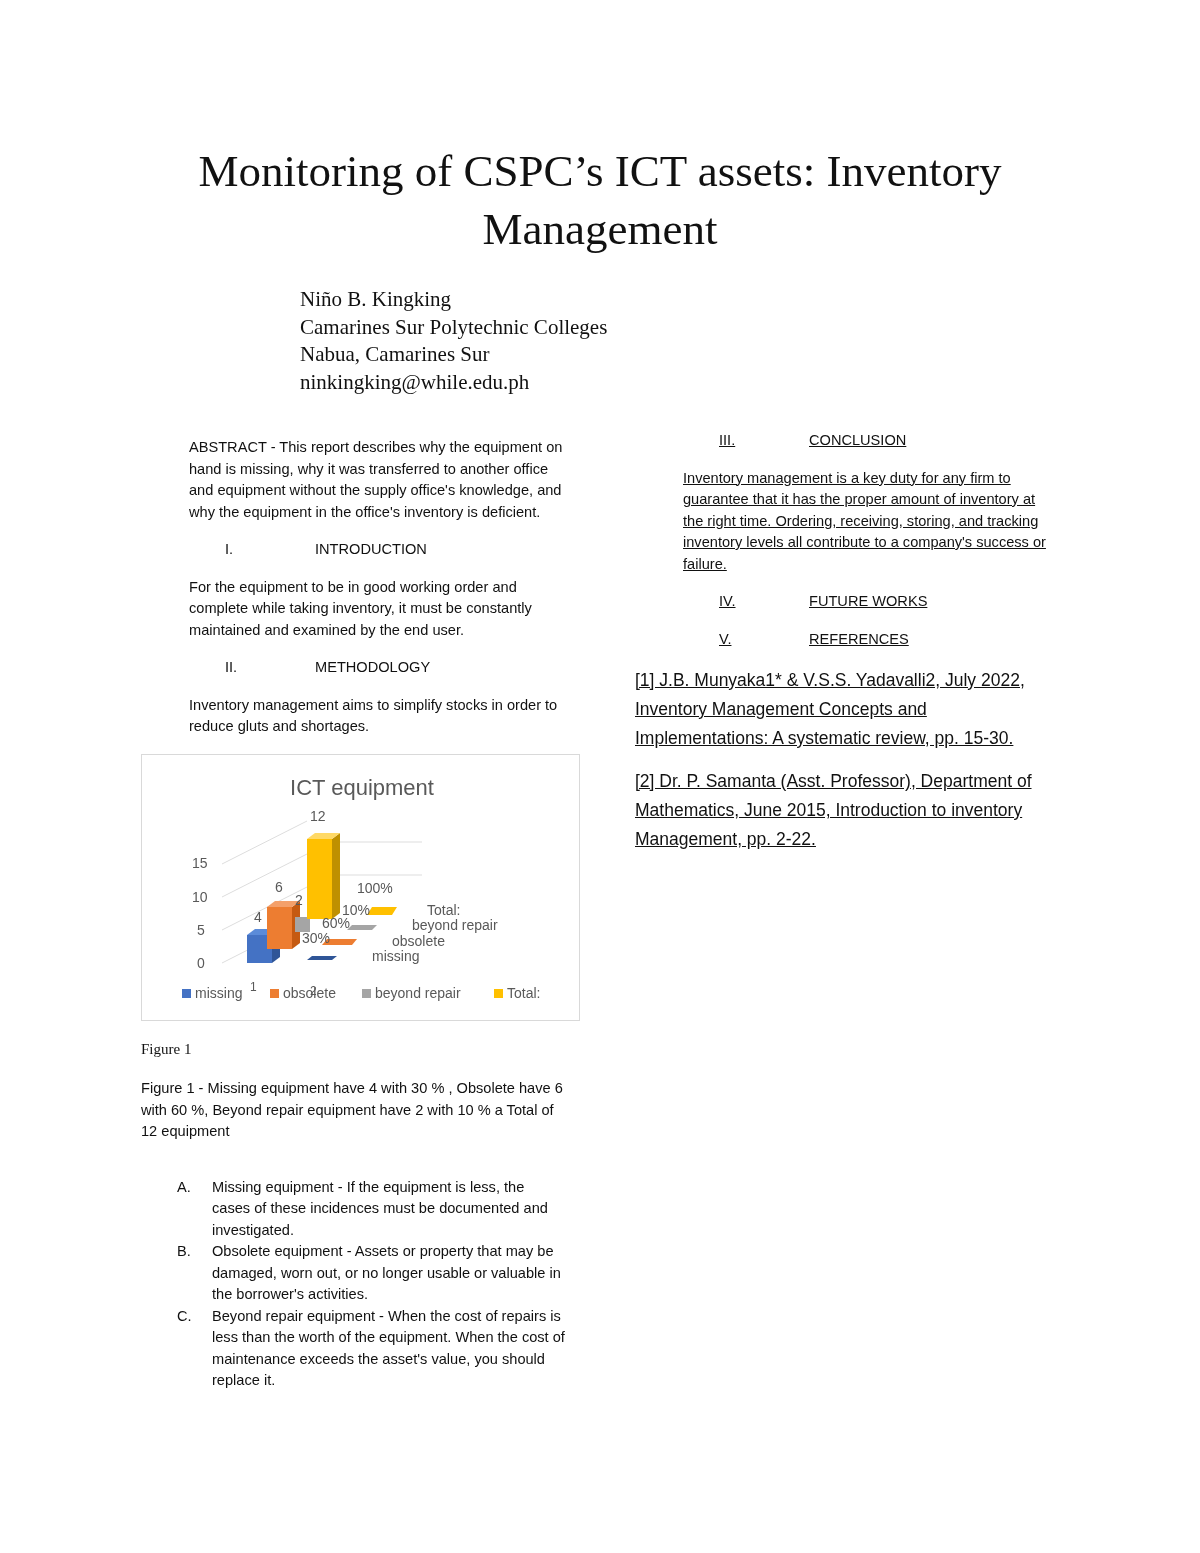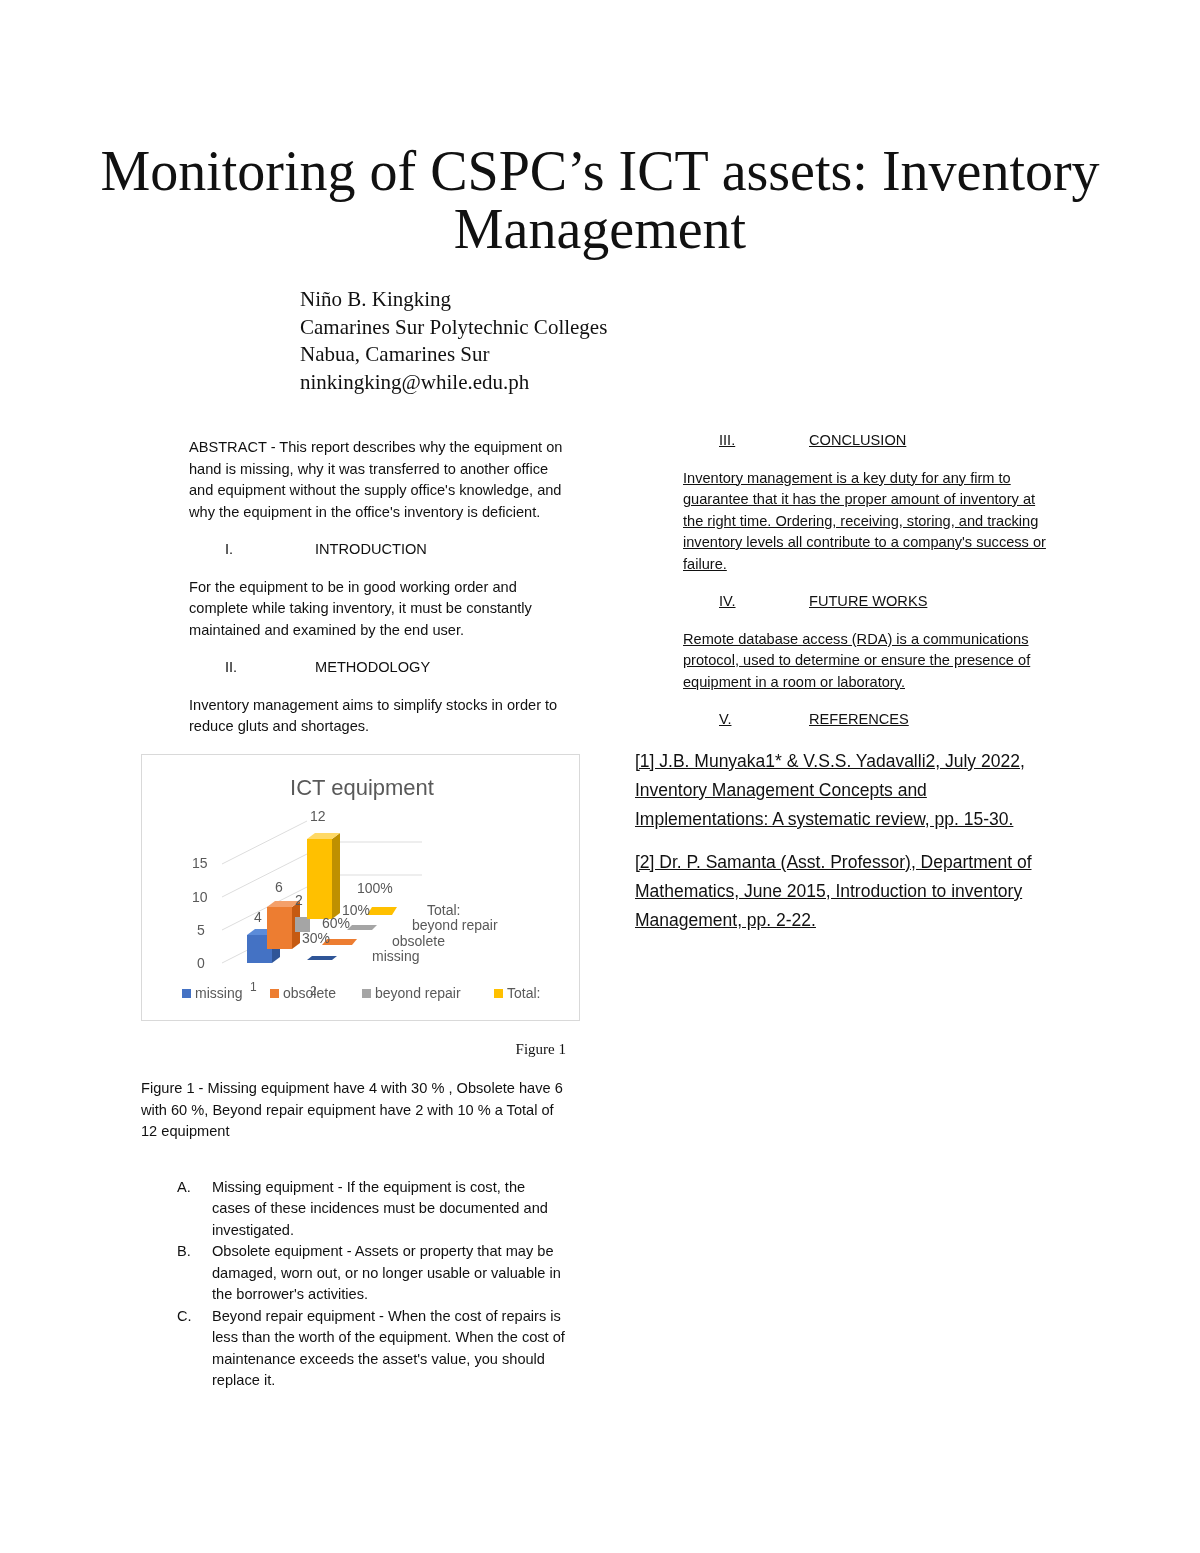--- a/index.html
+++ b/index.html
@@ -1,27 +1,27 @@
 <!DOCTYPE html>
 <html><head>
 <meta charset="utf-8">
 <style>
   body { margin:0; background:#fff; }
   .page { position:relative; width:1200px; height:1553px; background:#fff; color:#111; font-family:"Liberation Serif", serif; }
-  .title { position:absolute; top:142px; left:100px; width:1000px; text-align:center; font-size:56px; line-height:58px; }
+  .title { position:absolute; top:142px; left:100px; width:1000px; text-align:center; font-size:45px; line-height:58px; }
   .author { position:absolute; top:286px; left:300px; width:600px; font-size:21px; line-height:27.5px; }
   .col { position:absolute; font-family:"Liberation Sans", sans-serif; font-size:14.6px; line-height:21.5px; }
   .left { left:141px; width:425px; top:437px; }
   .right { left:635px; width:420px; top:430px;text-decoration:underline; }
   p { margin:0; }
   .hd { display:flex; margin:0; }
   .hd .num { width:90px; padding-left:36px; }
   .sec { margin-bottom:16px;margin-left:48px; }
   .chart { position:relative; width:437px; height:265px; border:1.5px solid #d9d9d9; margin:6px 0 16px; }
-  .fig { text-align:right; font-family:"Liberation Serif", serif; font-size:15px; margin:18px 0 18px; }
+  .fig { text-align:left; font-family:"Liberation Serif", serif; font-size:15px; margin:18px 0 18px; }
   .list { margin-top:34px; }
   .li { display:flex; }
   .li .l { width:35px; padding-left:36px; }
   .li .t { flex:1; }
   .ref { font-family:"Liberation Sans", sans-serif; font-size:17.5px; line-height:29px; margin-bottom:14px; }
 </style>
 </head>
 <body>
 
 <div class="page">
@@ -98,21 +98,21 @@
         <text x="108" y="236" font-size="12">1</text>
           <text x="168" y="240" font-size="12">2</text>
       </svg>
     </div>
 
     <div class="fig">Figure 1</div>
     <p>Figure 1 - Missing equipment have 4 with 30 % , Obsolete have 6 with 60 %, Beyond repair equipment have 2 with 10 % a Total of 12 equipment</p>
     <div class="list">
       <div class="li">
           <span class="l">A.</span>
-          <span class="t">Missing equipment - If the equipment is cost, the cases of these incidences must be documented and investigated.</span>
+          <span class="t">Missing equipment - If the equipment is less, the cases of these incidences must be documented and investigated.</span>
         </div>
       <div class="li">
           <span class="l">B.</span>
           <span class="t">Obsolete equipment - Assets or property that may be damaged, worn out, or no longer usable or valuable in the borrower's activities.</span>
         </div>
       <div class="li">
           <span class="l">C.</span>
           <span class="t">Beyond repair equipment - When the cost of repairs is less than the worth of the equipment. When the cost of maintenance exceeds the asset's value, you should replace it.</span>
         </div>
     </div>
@@ -121,21 +121,20 @@
   <div class="col right">
     <div class="hd sec">
         <span class="num">III.</span>
         <span>CONCLUSION</span>
       </div>
     <p class="sec">Inventory management is a key duty for any firm to guarantee that it has the proper amount of inventory at the right time. Ordering, receiving, storing, and tracking inventory levels all contribute to a company's success or failure.</p>
     <div class="hd sec">
         <span class="num">IV.</span>
         <span>FUTURE WORKS</span>
       </div>
-    <p class="sec">Remote database access (RDA) is a communications protocol, used to determine or ensure the presence of equipment in a room or laboratory.</p>
     <div class="hd sec">
         <span class="num">V.</span>
         <span>REFERENCES</span>
       </div>
     <p class="ref">[1]   J.B. Munyaka1* &amp; V.S.S. Yadavalli2, July 2022, Inventory Management Concepts and Implementations: A systematic review, pp. 15-30.</p>
     <p class="ref">[2]  Dr. P. Samanta (Asst. Professor), Department of Mathematics, June 2015, Introduction to inventory Management, pp. 2-22.</p>
   </div>
 </div>
 
 </body></html>

